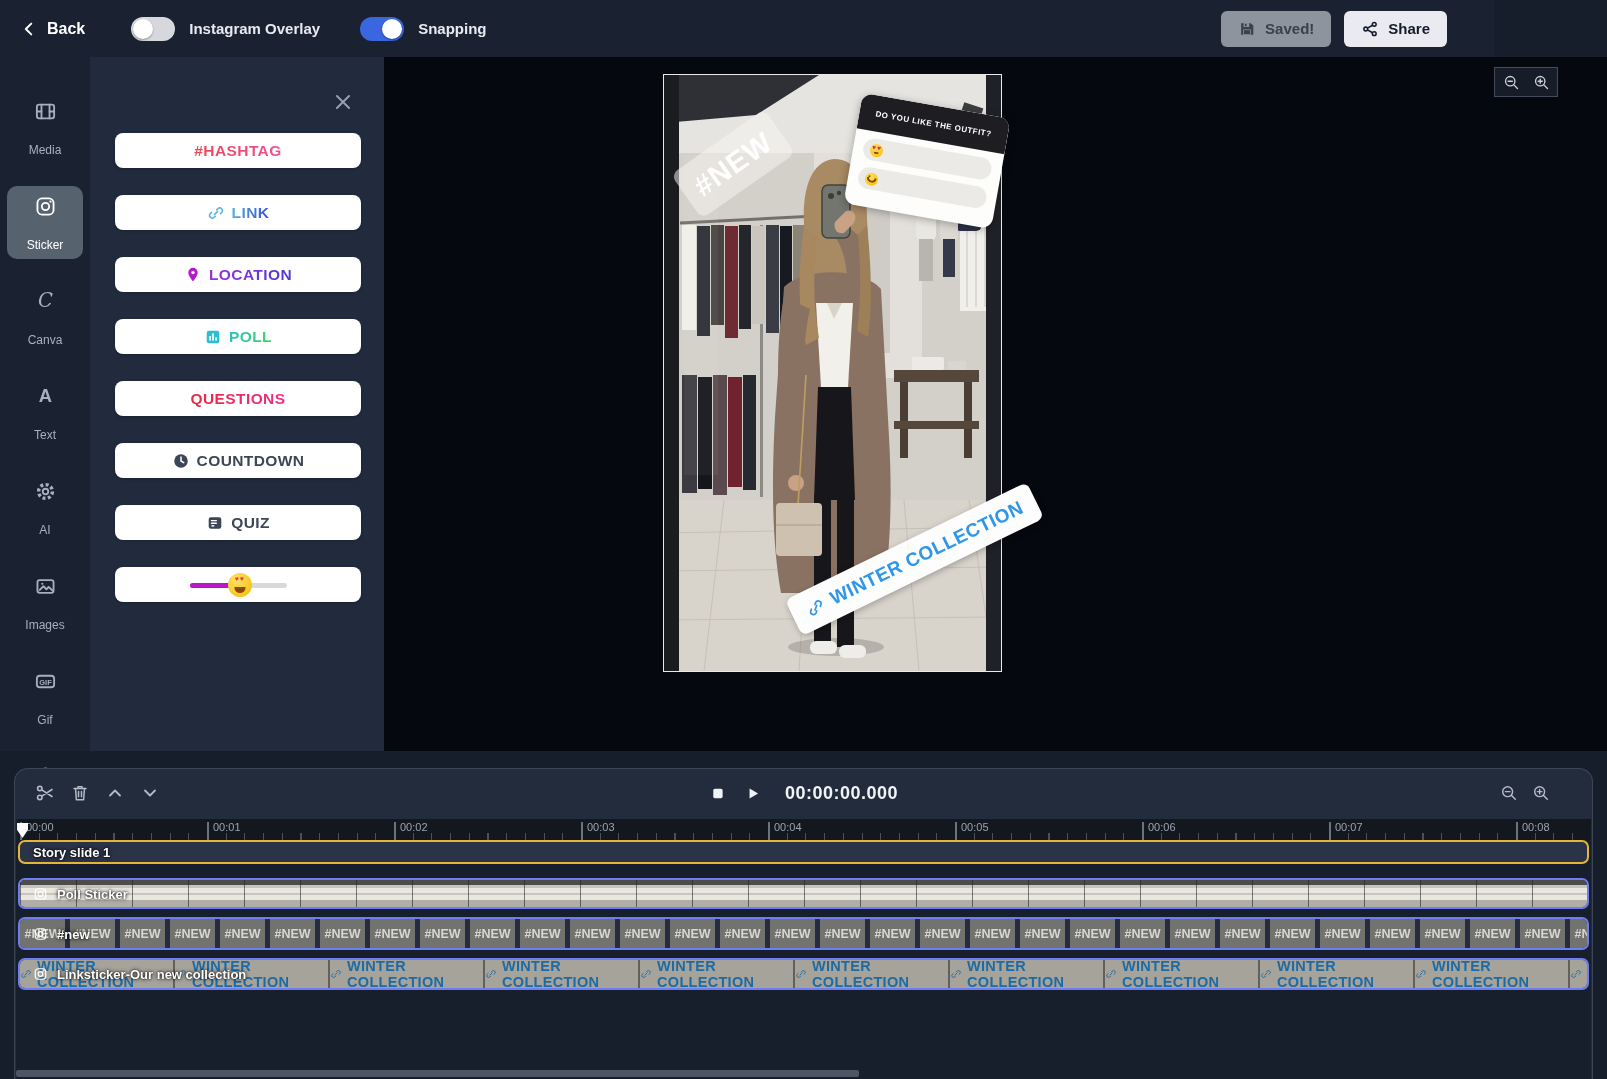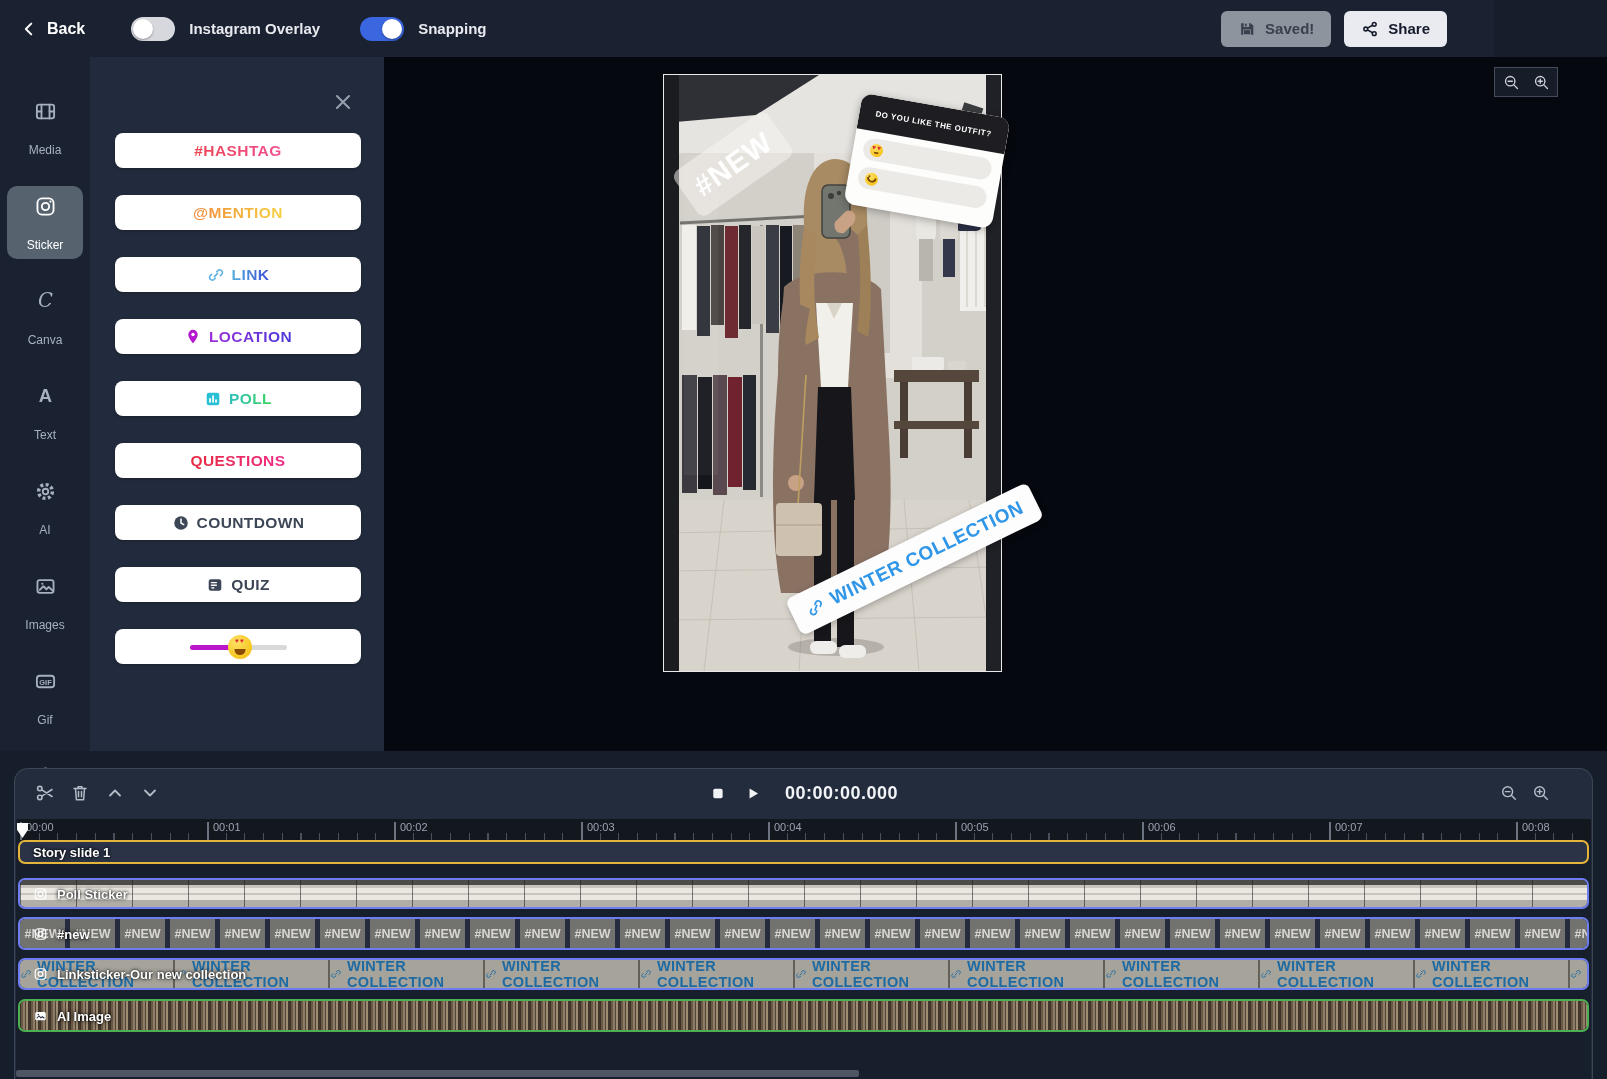--- a/index.html
+++ b/index.html
@@ -269,23 +269,20 @@
 
 <div class="panel">
   <div class="panel-close">
     <svg viewBox="0 0 20 20" fill="none" stroke="currentColor" stroke-width="1.8" stroke-linecap="round">
         <path d="M4.5 4.5l11 11M15.5 4.5l-11 11"></path>
       </svg>
   </div>
   <div class="panel-buttons" id="panel-buttons">
       <div class="p-btn">
         <span class="grad" style="background-image: linear-gradient(90deg, rgb(238, 71, 83), rgb(240, 78, 146));">#HASHTAG</span>
-      </div>
-      <div class="p-btn">
-        <span class="grad" style="background-image: linear-gradient(90deg, rgb(242, 138, 61), rgb(245, 208, 62));">@MENTION</span>
       </div>
       <div class="p-btn">
         <span style="color:#58aee2;display:flex">
           <svg viewBox="0 0 20 20">
             <path fill="none" stroke="currentColor" stroke-width="1.6" stroke-linecap="round" stroke-linejoin="round" d="M8.2 11.8l3.6-3.6"></path>
             <path fill="none" stroke="currentColor" stroke-width="1.6" stroke-linecap="round" stroke-linejoin="round" d="M9.3 13.5l-1.6 1.6a3 3 0 0 1-4.2-4.2l1.6-1.6"></path>
             <path fill="none" stroke="currentColor" stroke-width="1.6" stroke-linecap="round" stroke-linejoin="round" d="M10.7 6.5l1.6-1.6a3 3 0 0 1 4.2 4.2l-1.6 1.6"></path>
           </svg>
         </span>
         <span class="grad" style="background-image: linear-gradient(90deg, rgb(84, 174, 222), rgb(59, 80, 214));">LINK</span>
@@ -689,27 +686,16 @@
           </div>
           <div class="t-label">
             <svg viewBox="0 0 20 20">
               <rect fill="none" stroke="currentColor" stroke-width="1.6" stroke-linecap="round" stroke-linejoin="round" x="3" y="3" width="14" height="14" rx="4"></rect>
               <circle fill="none" stroke="currentColor" stroke-width="1.6" stroke-linecap="round" stroke-linejoin="round" cx="10" cy="10" r="3.2"></circle>
               <circle cx="14.3" cy="5.7" r="1" fill="currentColor"></circle>
             </svg>
             <span>Linksticker-Our new collection</span>
           </div>
         </div>
-        <div class="track track-ai" style="border-color: rgb(76, 175, 80);">
-          <div class="tiles"></div>
-          <div class="t-label">
-            <svg viewBox="0 0 20 20">
-              <rect x="3" y="4.5" width="14" height="11" rx="2" fill="currentColor"></rect>
-              <path d="M5 13l3-3 2.4 2.4L12.4 11l2.8 2" stroke="#2a3142" stroke-width="1.4" fill="none"></path>
-              <circle cx="7" cy="8" r="1" fill="#2a3142"></circle>
-            </svg>
-            <span>AI Image</span>
-          </div>
-        </div>
       </div>
     <div class="hscroll"></div>
   </div>
 </div>
 
 </body></html>

